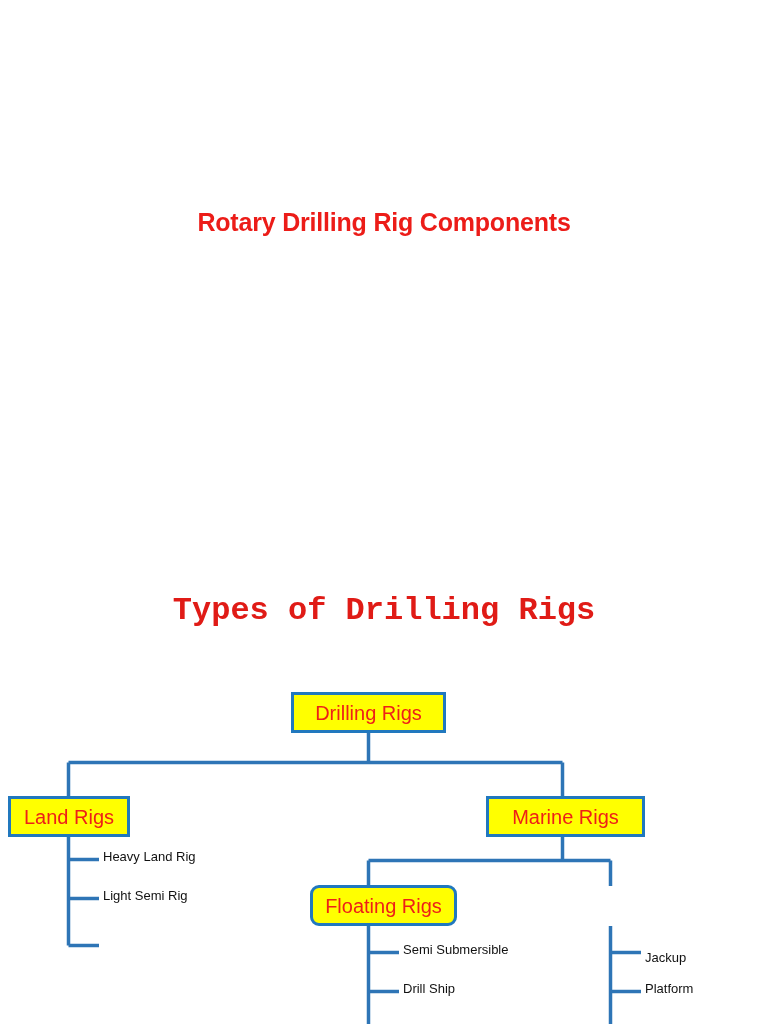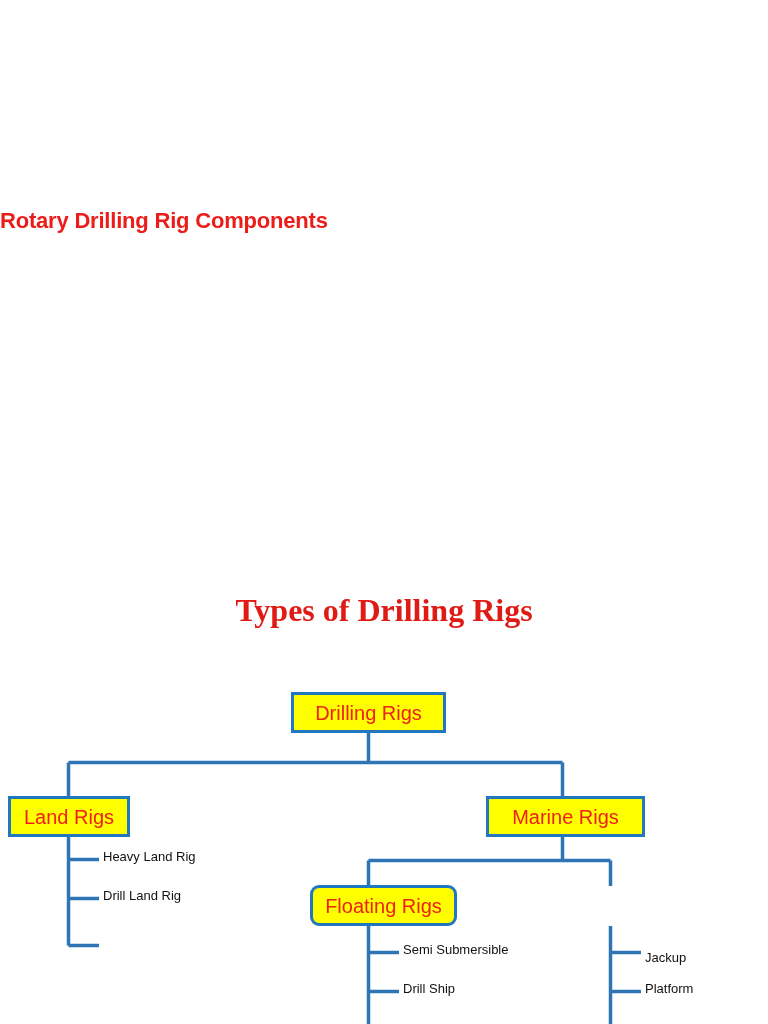--- a/index.html
+++ b/index.html
@@ -15,34 +15,35 @@
     font-family: "Liberation Sans", sans-serif;
     -webkit-font-smoothing: antialiased;
   }
 
   
   .main-title {
     position: absolute;
     left: 0;
     top: 208px;
     width: 768px;
+    text-align: center;
     font-family: "Liberation Sans", sans-serif;
     font-weight: bold;
-    font-size: 22px;
+    font-size: 25px;
     letter-spacing: -0.2px;
     color: #ec1c18;
     white-space: nowrap;
   }
   .section-title {
     position: absolute;
     left: 0;
     top: 592px;
     width: 768px;
     text-align: center;
-    font-family: Liberation Serif, serif;
+    font-family: Liberation Mono, monospace;
     font-weight: bold;
     font-size: 32px;
     color: #e01b16;
     white-space: nowrap;
   }
 
   
   .diagram {
     position: absolute;
     left: 0;
@@ -139,21 +140,21 @@
   <div class="node node-root">Drilling Rigs</div>
 
   <div class="node node-land">Land Rigs</div>
 
   <div class="node node-marine">Marine Rigs</div>
 
   <div class="node node-floating">Floating Rigs</div>
 
 
   <div class="leaf" style="left:103px; top:850px;">Heavy Land Rig</div>
-  <div class="leaf" style="left:103px; top:889px;">Drill Land Rig</div>
+  <div class="leaf" style="left:103px; top:889px;">Light Semi Rig</div>
 
   <div class="leaf" style="left:403px; top:943px;">Semi Submersible</div>
   <div class="leaf" style="left:403px; top:982px;">Drill Ship</div>
 
   <div class="leaf" style="left:645px; top:943px;margin-top:8px;">Jackup</div>
   <div class="leaf" style="left:645px; top:982px;">Platform</div>
 
 </div>
 
 </body></html>

